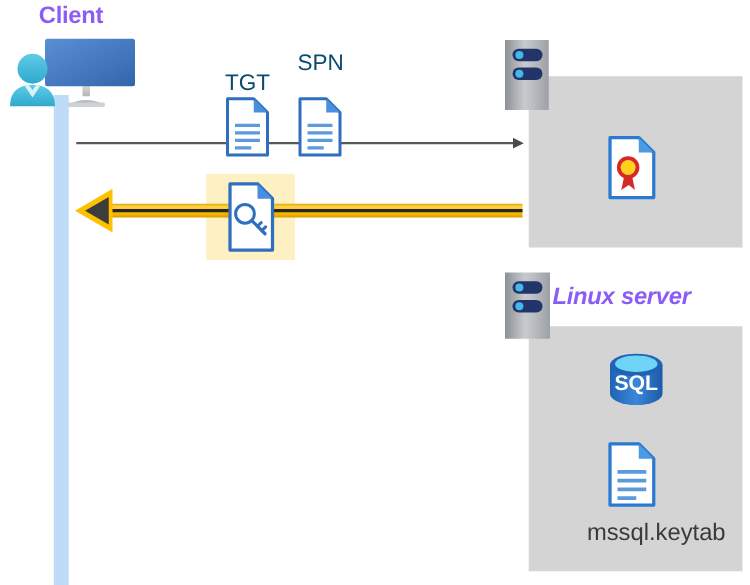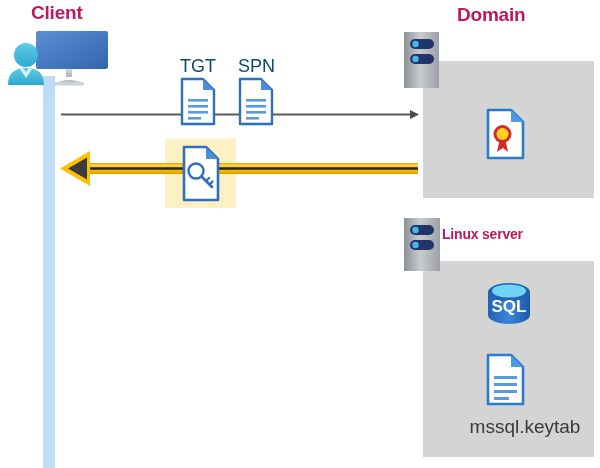--- a/index.html
+++ b/index.html
@@ -19,50 +19,51 @@
     position: absolute;
     left: 0; top: 0;
     width: 600px;
     height: 468px;
   }
   .abs { position: absolute; }
 
   
   .title-bold {
     font-weight: bold;
-    color: #be185d;
+    color: #8b5cf6;
     letter-spacing: -0.2px;
     line-height: 1.12;
   }
   #client-title {
     left: 31px; top: 2px;
     font-size: 19px;
   }
   #dc-title {
     left: 457px; top: 4px;
     font-size: 19px;
     width: 140px;
   }
   #linux-title {
     left: 442px; top: 227px;
-    font-size: 14px;
+    font-size: 19px;
+    font-style: italic;
   }
   #keytab-label {
     left: 423px; top: 416px;
     width: 204px;
     text-align: center;
     font-size: 19px;
     color: #3a3a3a;
   }
   .doc-label {
     font-size: 18px;
     color: #0c4a6e;
   }
   #tgt-label { left: 180px; top: 56px; }
-  #spn-label { left: 238px; top: 56px; }
+  #spn-label { left: 238px; top: 40px; }
 
   
   .gray-panel {
     background: #d4d4d4;
   }
   #dc-panel  { left: 423px; top: 61px;  width: 171px; height: 137px; }
   #linux-panel { left: 423px; top: 261px; width: 171px; height: 196px; }
 
   
   #client-lifeline {
@@ -89,21 +90,20 @@
   <div class="abs gray-panel" id="dc-panel"></div>
   <div class="abs gray-panel" id="linux-panel"></div>
 
   <div class="abs" id="client-lifeline"></div>
 
   <div class="abs" id="key-highlight"></div>
 
   <div class="abs title-bold" id="client-title">Client</div>
 
   <div class="abs title-bold" id="dc-title">
-    <div>Domain</div>
   </div>
 
   <div class="abs title-bold" id="linux-title">Linux server</div>
 
   <div class="abs doc-label" id="tgt-label">TGT</div>
   <div class="abs doc-label" id="spn-label">SPN</div>
 
   <div class="abs" id="keytab-label">mssql.keytab</div>
 
   <svg id="art" viewBox="0 0 600 468" xmlns="http://www.w3.org/2000/svg">

